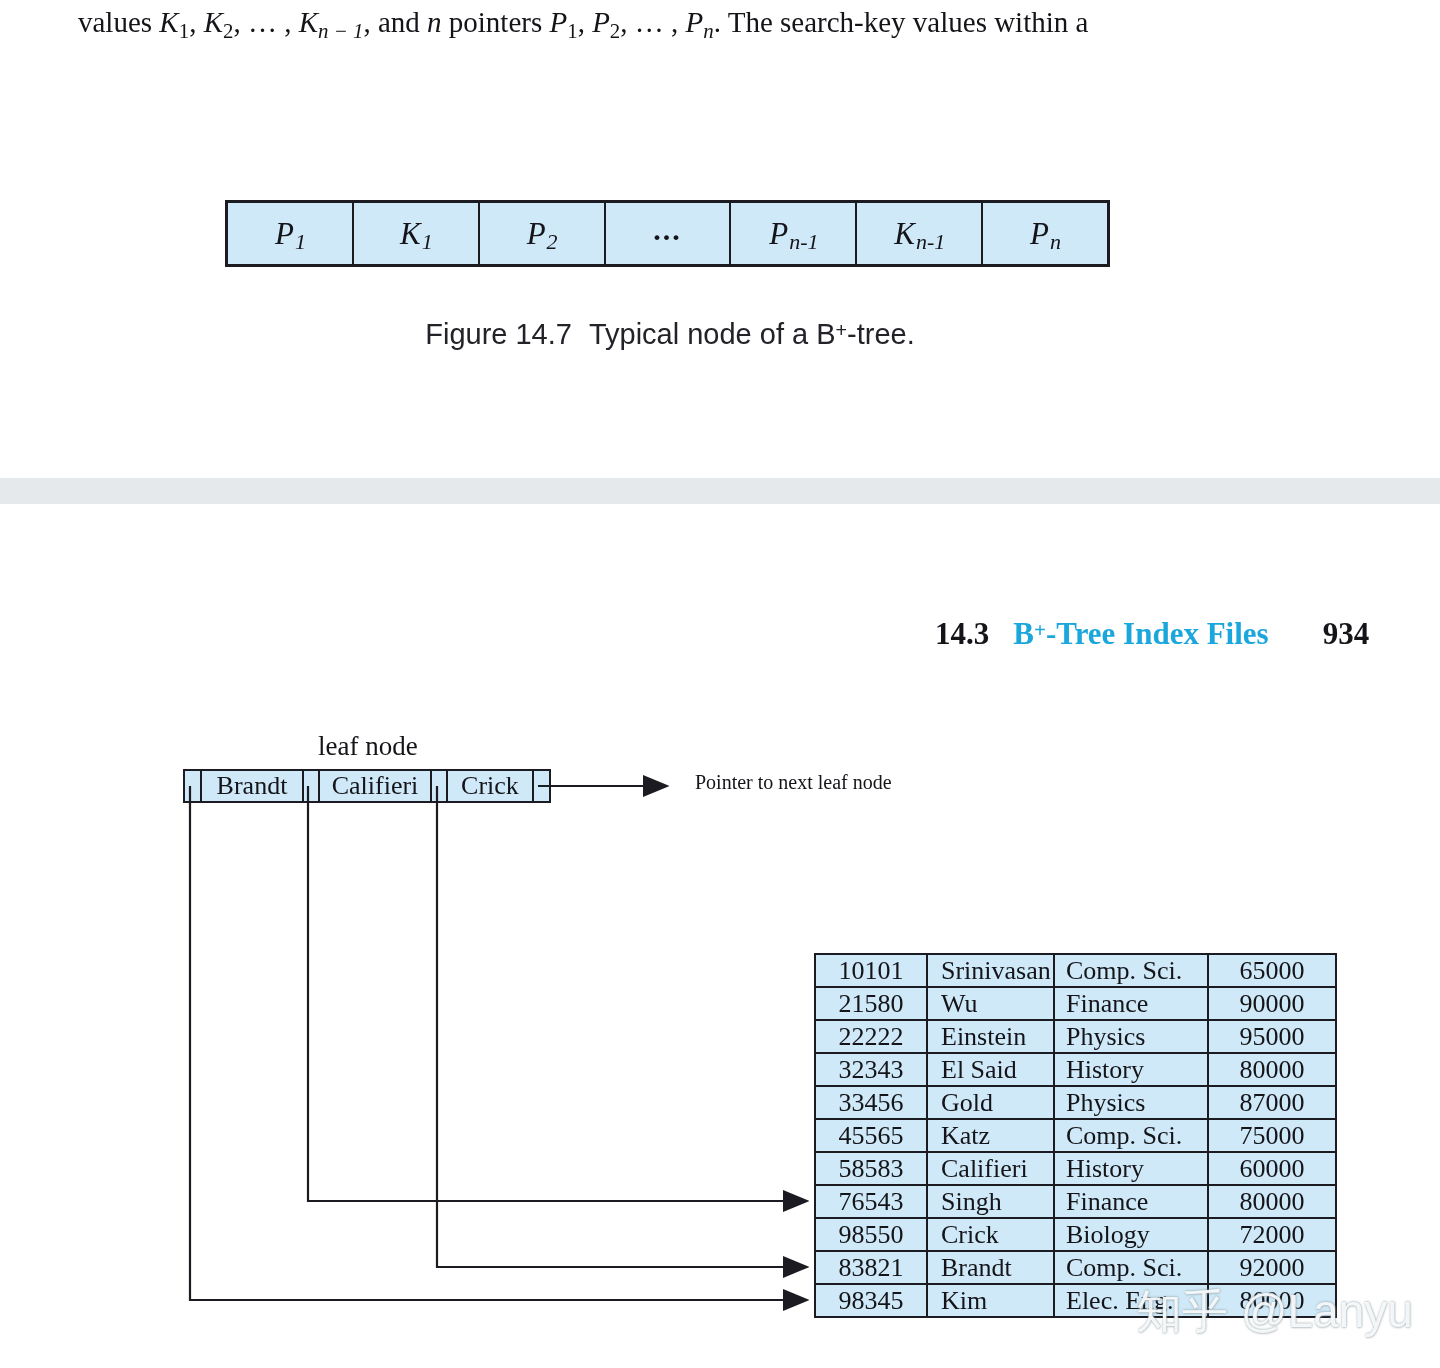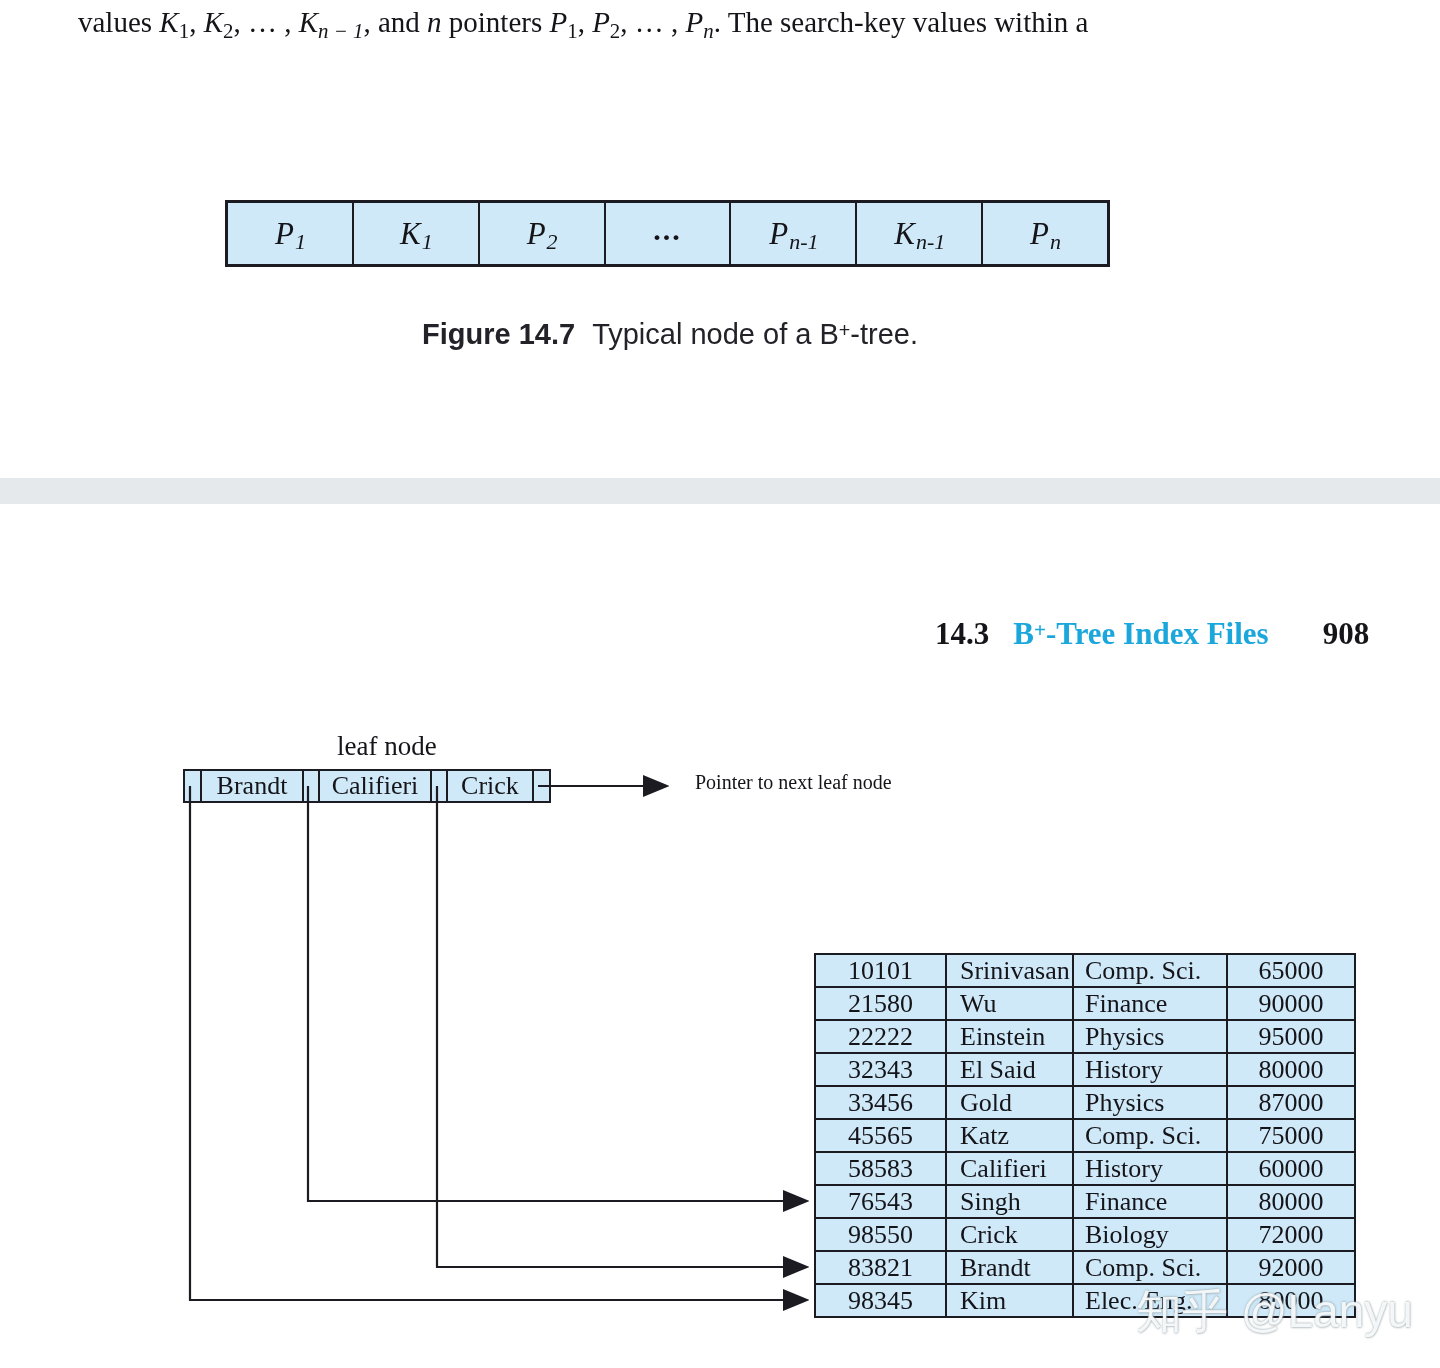--- a/index.html
+++ b/index.html
@@ -38,35 +38,35 @@
   }
   .ncell:first-child{border-left:none;}
   .ncell .ns{font-size:22px;font-style:italic;align-self:center;position:relative;top:8px;left:1px;}
   .ncell .dots{font-style:normal;font-weight:600;font-size:30px;letter-spacing:2px;position:relative;top:-4px;}
 
   
   #caption{
     left:50px;top:318px;width:1240px;text-align:center;
     font-family:"Liberation Sans", sans-serif;font-size:29px;color:#232228;
   }
-  #caption .capb{font-weight:bold;margin-right:17px;text-align:center;}
+  #caption .capb{font-weight:normal;margin-right:17px;text-align:center;}
   #caption .capsup{font-size:0.68em;vertical-align:0.35em;}
 
   
   #band{left:0;top:478px;width:1440px;height:26px;background:var(--band);}
 
   
   #secheader{left:935px;top:616px;font-size:31px;font-weight:bold;white-space:nowrap;}
   #secheader .shnum{color:var(--text);}
   #secheader .shtitle{color:var(--accent);margin-left:24px;}
   #secheader .shtitle .capsup{font-size:0.68em;vertical-align:0.35em;}
   #secheader .shpage{color:var(--text);margin-left:54px;}
 
   
-  #leaflabel{left:318px;top:731px;font-size:27px;margin-left:19px;}
+  #leaflabel{left:318px;top:731px;font-size:27px;}
   #leafbox{
     left:183px;top:769px;height:34px;display:flex;box-sizing:border-box;
     border:2px solid var(--line);background:var(--cell-fill);
   }
   #leafbox .lc{box-sizing:border-box;border-left:2px solid var(--line);height:100%;}
   #leafbox .lc:first-child{border-left:none;}
   #leafbox .lkey{
     display:flex;align-items:center;justify-content:center;
     font-size:26px;padding:0 2px;
   }
@@ -85,21 +85,21 @@
     left:814px;top:953px;box-sizing:content-box;
     border:2px solid var(--line);background:var(--cell-fill);
   }
   #dtable .trow{display:flex;height:31px;border-top:2px solid var(--line);}
   #dtable .trow:first-child{border-top:none;}
   #dtable .tc{
     display:flex;align-items:center;box-sizing:border-box;
     border-left:2px solid var(--line);font-size:26px;
   }
   #dtable .tc:first-child{border-left:none;}
-  #dtable .tc.c0{width:129px;justify-content:center;}
+  #dtable .tc.c0{width:110px;justify-content:center;}
   #dtable .tc.c1{width:127px;padding-left:13px;}
   #dtable .tc.c2{width:154px;padding-left:11px;}
   #dtable .tc.c3{width:128px;justify-content:center;}
 
   
   #overlay{left:0;top:0;width:1440px;height:1368px;pointer-events:none;}
   #overlay path.ar{stroke:var(--line);stroke-width:2.2px;fill:none;}
   #overlay marker path{fill:var(--line);stroke:none;}
 
   
@@ -147,21 +147,21 @@
     </div>
   </div>
 
 <div id="caption" class="abs">
   <span class="capb">Figure 14.7</span><span>Typical node of a B</span><span class="capsup">+</span><span>-tree.</span>
 </div>
 
 <div id="band" class="abs"></div>
 
 <div id="secheader" class="abs">
-  <span class="shnum">14.3</span><span class="shtitle"><span>B</span><span class="capsup">+</span><span>-Tree Index Files</span></span><span class="shpage">908</span>
+  <span class="shnum">14.3</span><span class="shtitle"><span>B</span><span class="capsup">+</span><span>-Tree Index Files</span></span><span class="shpage">934</span>
 </div>
 
 <div id="leaflabel" class="abs">leaf node</div>
 <div id="leafbox" class="abs">
     <div class="lc lptr"></div>
     <div class="lc lkey">Brandt</div>
     <div class="lc lptr"></div>
     <div class="lc lkey">Califieri</div>
     <div class="lc lptr"></div>
     <div class="lc lkey">Crick</div>

